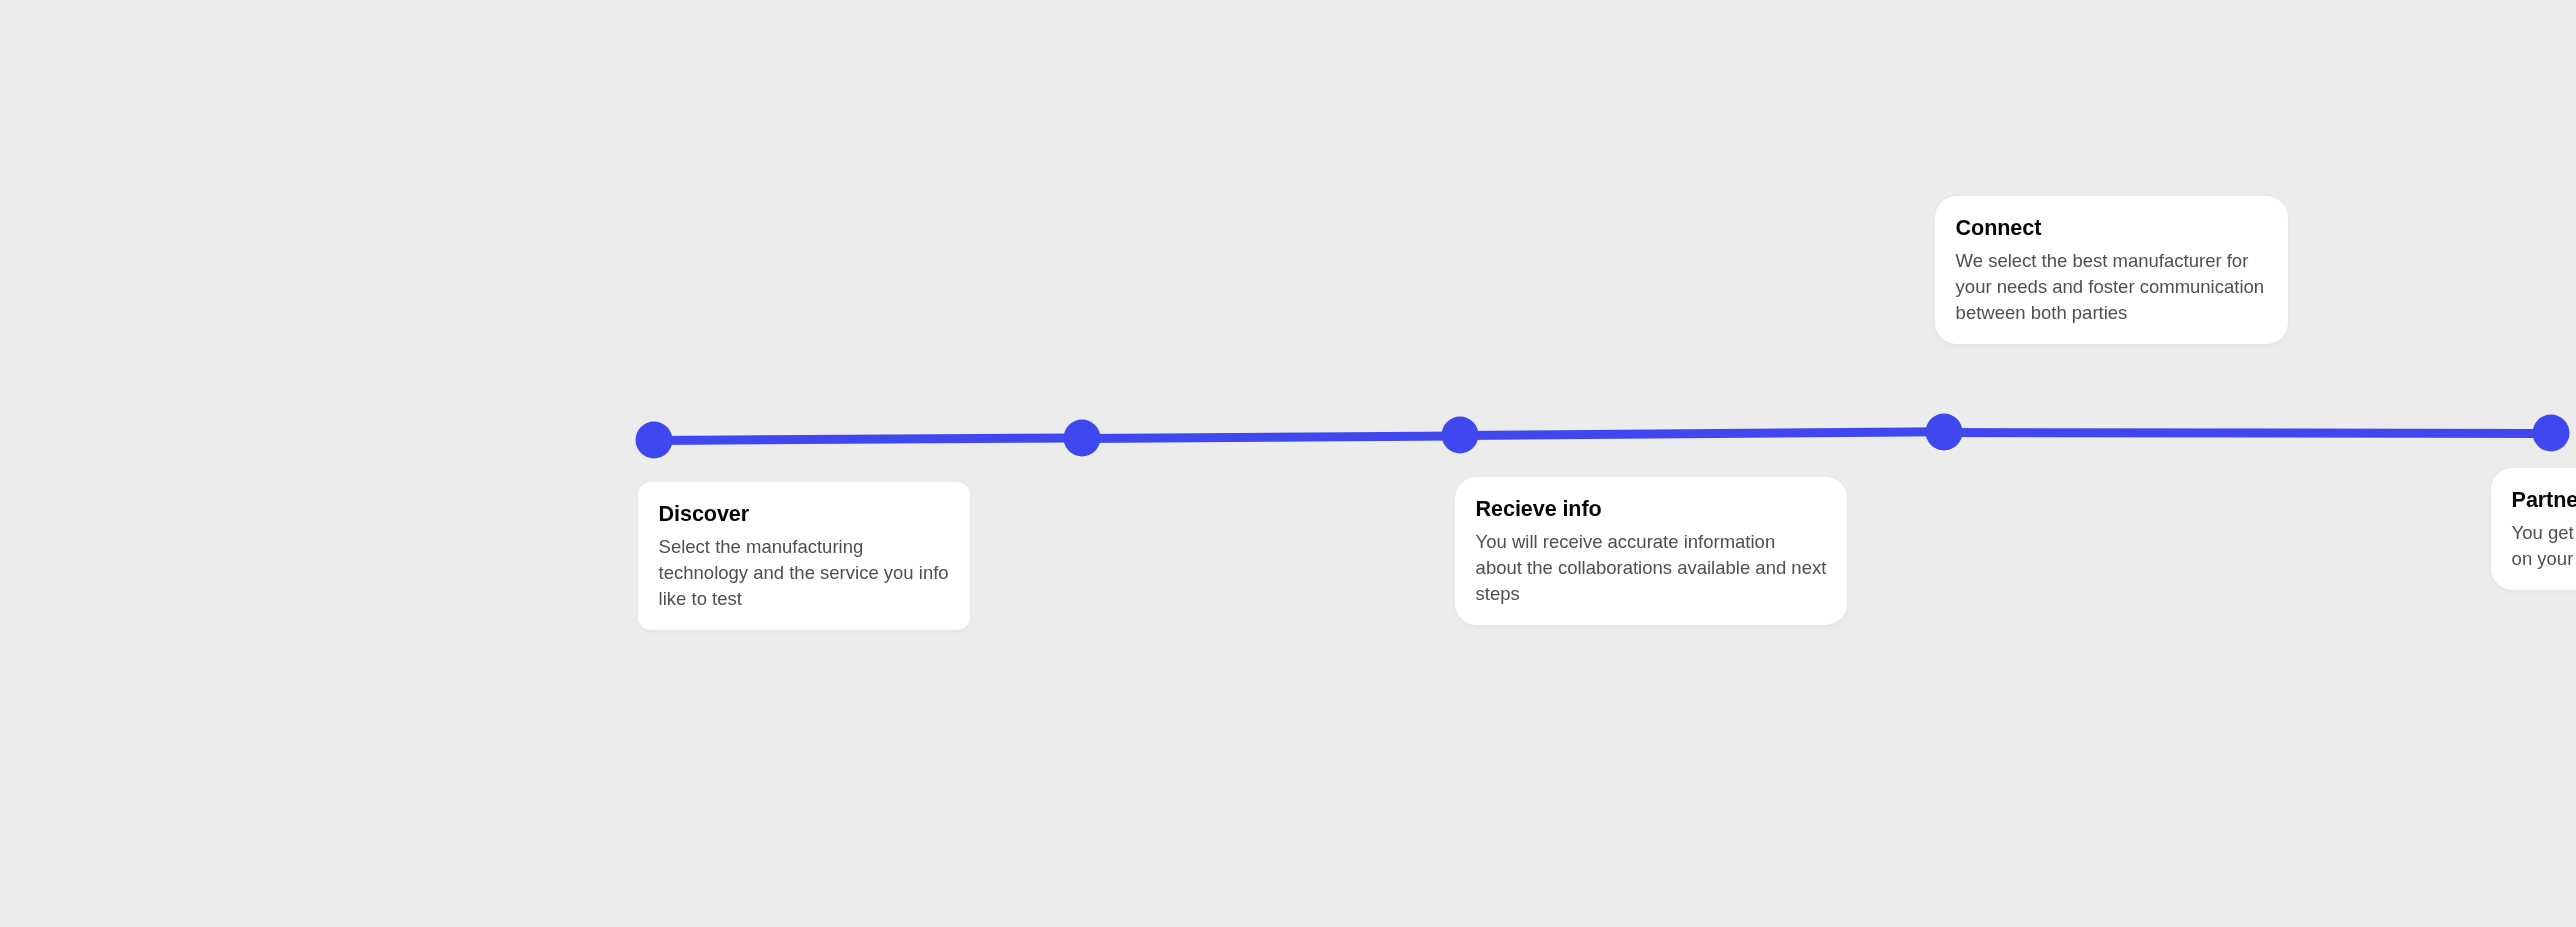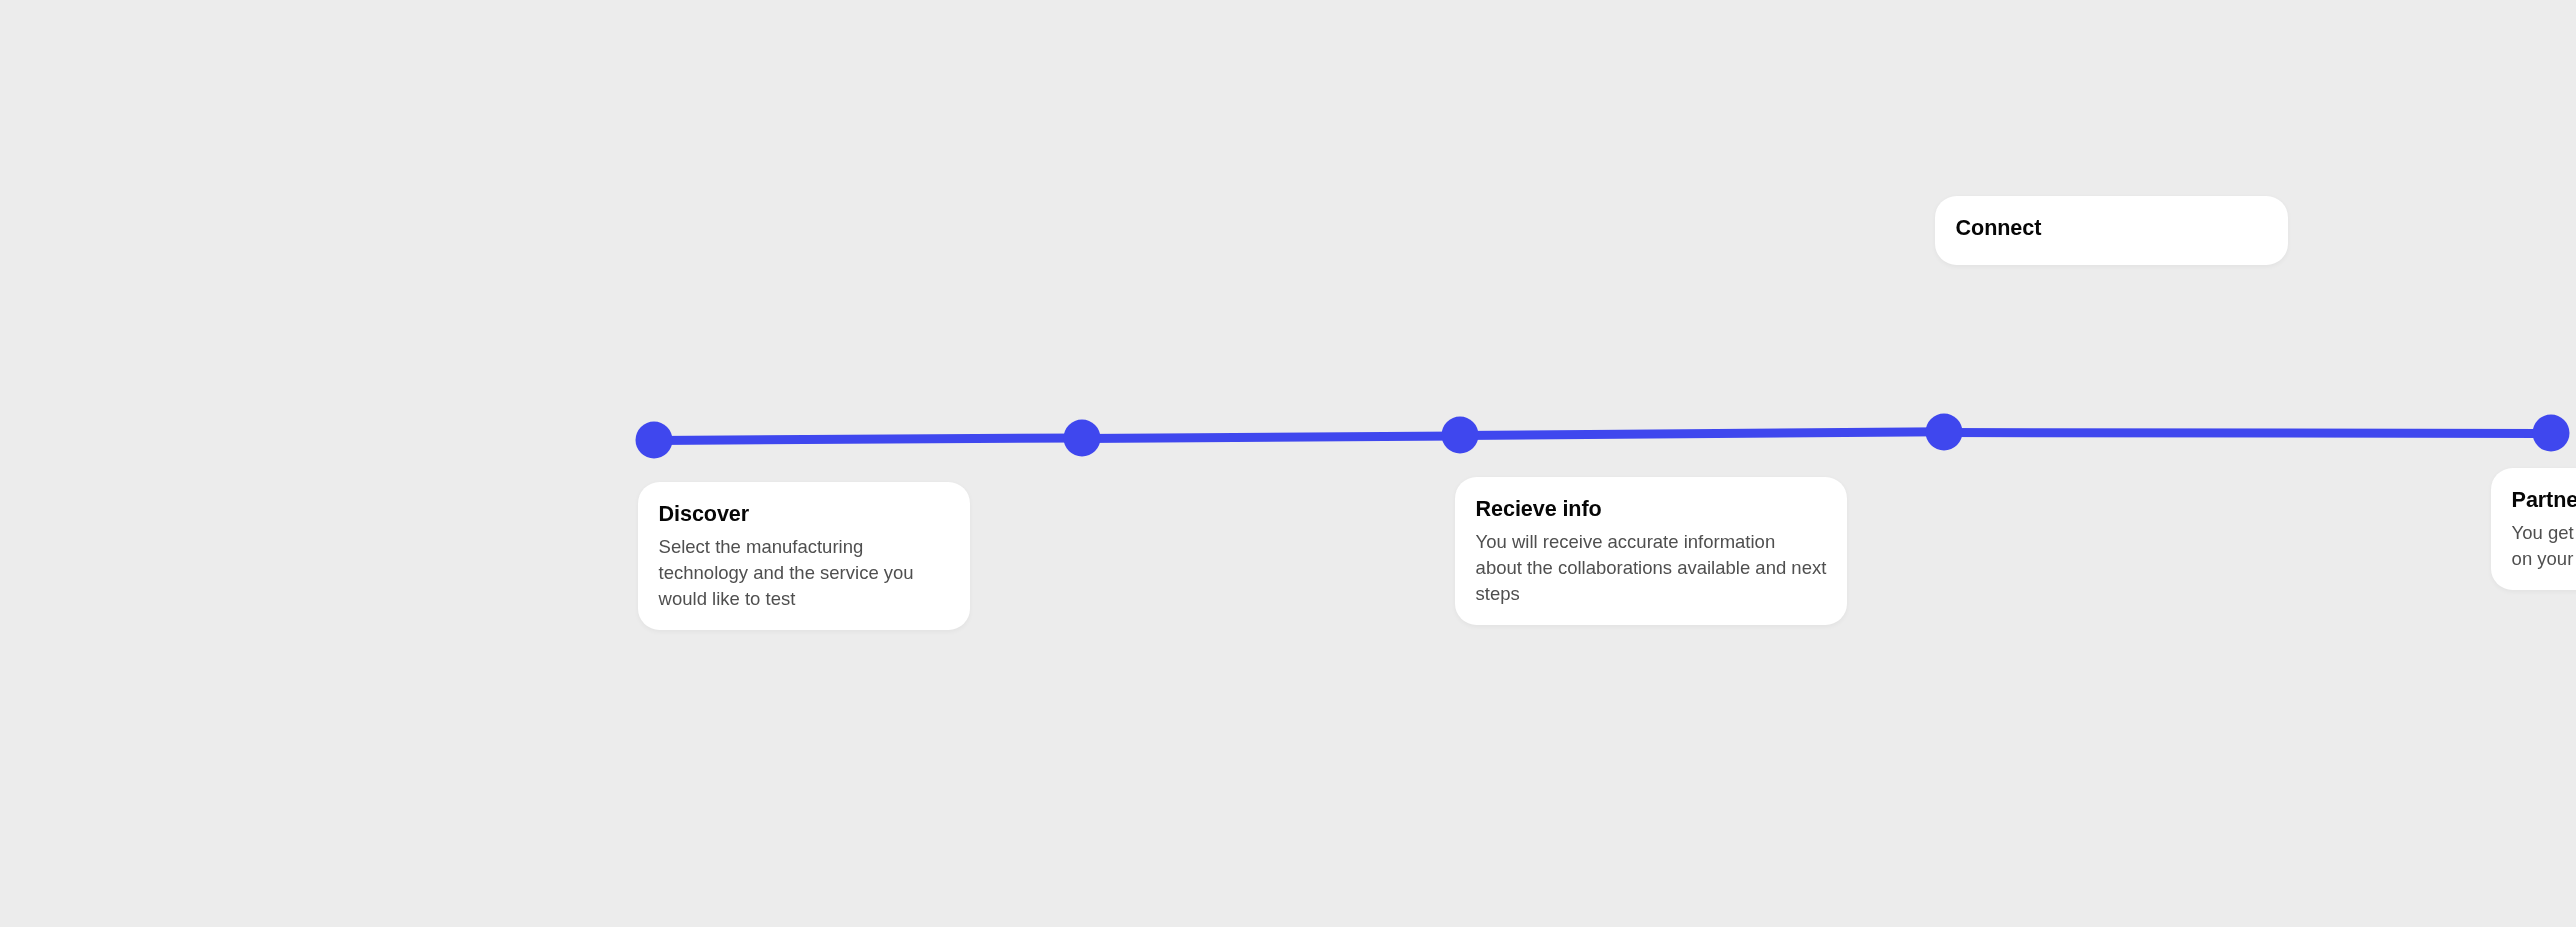--- a/index.html
+++ b/index.html
@@ -73,21 +73,21 @@
   .step-desc {
     font-size: 18.5px;
     font-weight: 400;
     line-height: 1.42;
     color: #4f4f4f;
     margin: 0;
     letter-spacing: 0px;
   }
 
   
-  #card-discover   { left: 638px; top: 482px;  width: 332px; }
+  #card-discover   { left: 638px; top: 482px;  width: 332px; border-radius: 13px; }
   #card-confirm    { left: 1071px; top: 213px;  width: 352px; }
   #card-recieve    { left: 1455px; top: 477px;  width: 392px; }
   #card-connect    { left: 1935px; top: 196px;  width: 353px; }
   #card-partner    { left: 2491px; top: 468px;  width: 334px; }
 </style>
 </head>
 <body>
 
 <div id="stage">
 
@@ -100,31 +100,32 @@
 
     <div class="timeline-node" style="left:654px; top:440px;"></div>
     <div class="timeline-node" style="left:1082px; top:438px;"></div>
     <div class="timeline-node" style="left:1460px; top:435px;"></div>
     <div class="timeline-node" style="left:1944px; top:432px;"></div>
     <div class="timeline-node" style="left:2551px; top:433px;"></div>
   </div>
 
   <div class="step-card" id="card-discover">
     <div class="step-title">Discover</div>
-    <div class="step-desc">Select the manufacturing technology and the service you would like to test</div>
+    <div class="step-desc">Select the manufacturing technology and the service you info like to test</div>
   </div>
 
 
   <div class="step-card" id="card-recieve">
     <div class="step-title">Recieve info</div>
     <div class="step-desc">You will receive accurate information about the collaborations available and next steps</div>
   </div>
 
   <div class="step-card" id="card-connect">
     <div class="step-title">Connect</div>
+    <div class="step-desc">We select the best manufacturer for your needs and foster communication between both parties</div>
   </div>
 
   <div class="step-card" id="card-partner">
     <div class="step-title">Partner</div>
     <div class="step-desc">You get a personalised offer based on your requirements</div>
   </div>
 
 </div>
 
 

